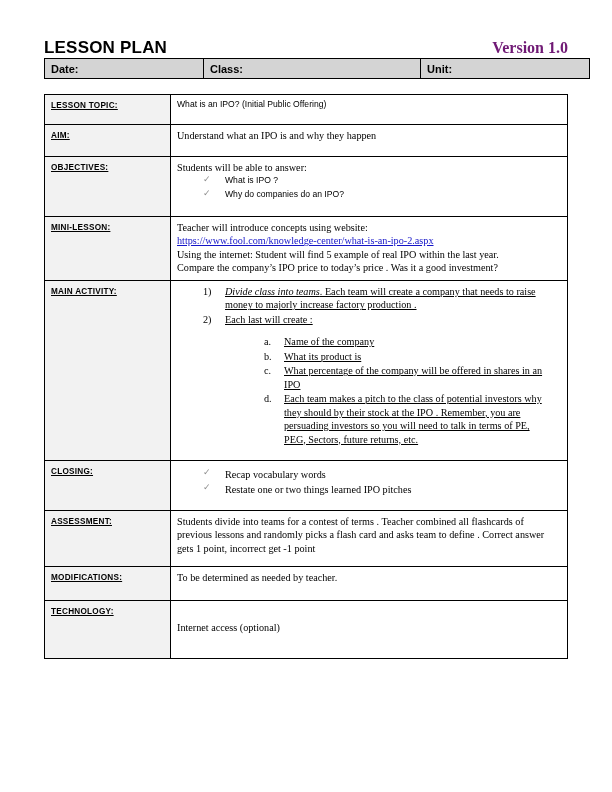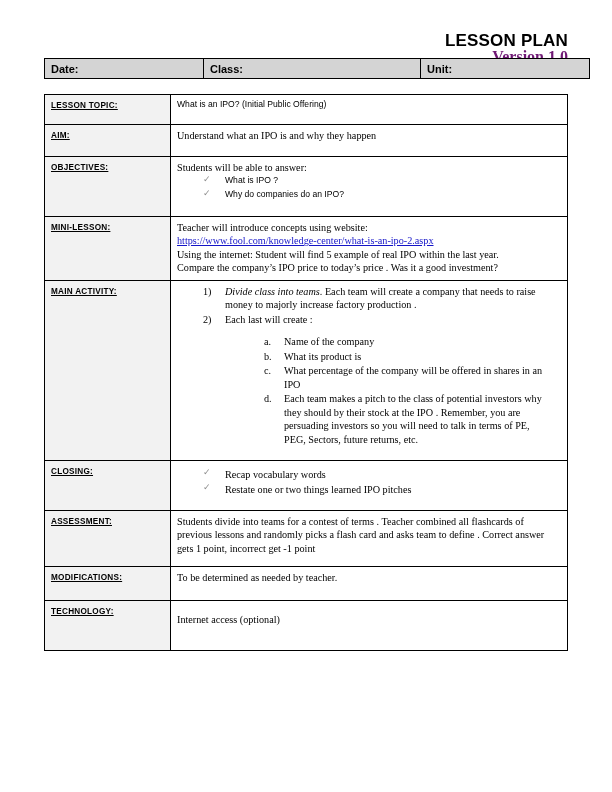--- a/index.html
+++ b/index.html
@@ -25,21 +25,20 @@
   
   .title-row {
     position: absolute;
     left: 44px;
     top: 32px;
     width: 524px;
     height: 24px;
     display: flex;
     align-items: flex-end;
     justify-content: space-between;
-    flex-direction: column;
   }
   .doc-title {
     font-family: "Liberation Sans", sans-serif;
     font-weight: bold;
     font-size: 17px;
     letter-spacing: 0.2px;
     line-height: 1;
     color: #000000;
   }
   .doc-version {
@@ -140,20 +139,21 @@
     list-style: none;
     counter-reset: n;
     margin: 0;
     padding: 0 0 0 26px;
   }
   ol.num > li {
     counter-increment: n;
     position: relative;
     padding-left: 22px;
     margin-bottom: 1px;
+    text-decoration: underline;
   }
   ol.num > li::before {
     content: counter(n) ")";
     position: absolute;
     left: 0;
     top: 0;
   }
   ol.alpha {
     list-style: none;
     counter-reset: a;
@@ -281,18 +281,18 @@
     </tr>
 
     <tr>
       <td class="lbl">MODIFICATIONS:</td>
       <td class="cell" style="height:24px">To be determined as needed by teacher.</td>
     </tr>
 
 
     <tr>
       <td class="lbl">TECHNOLOGY:</td>
-      <td class="cell" style="height:32px; padding-top:12px">Internet access (optional)</td>
+      <td class="cell" style="height:32px; padding-top:20px">Internet access (optional)</td>
     </tr>
 
   </tbody>
     </table>
 </div>
 
 </body></html>

